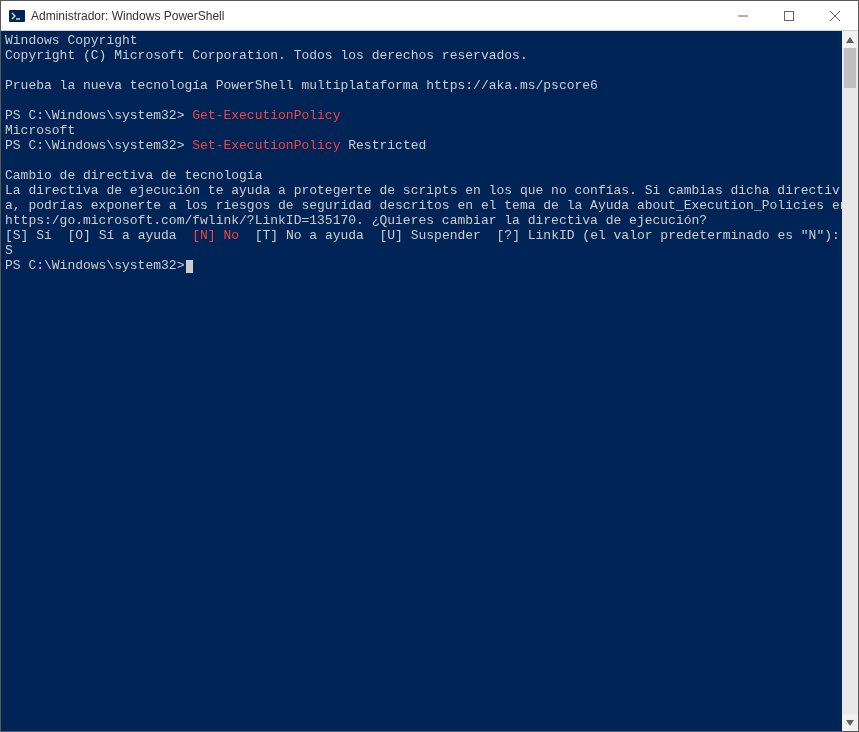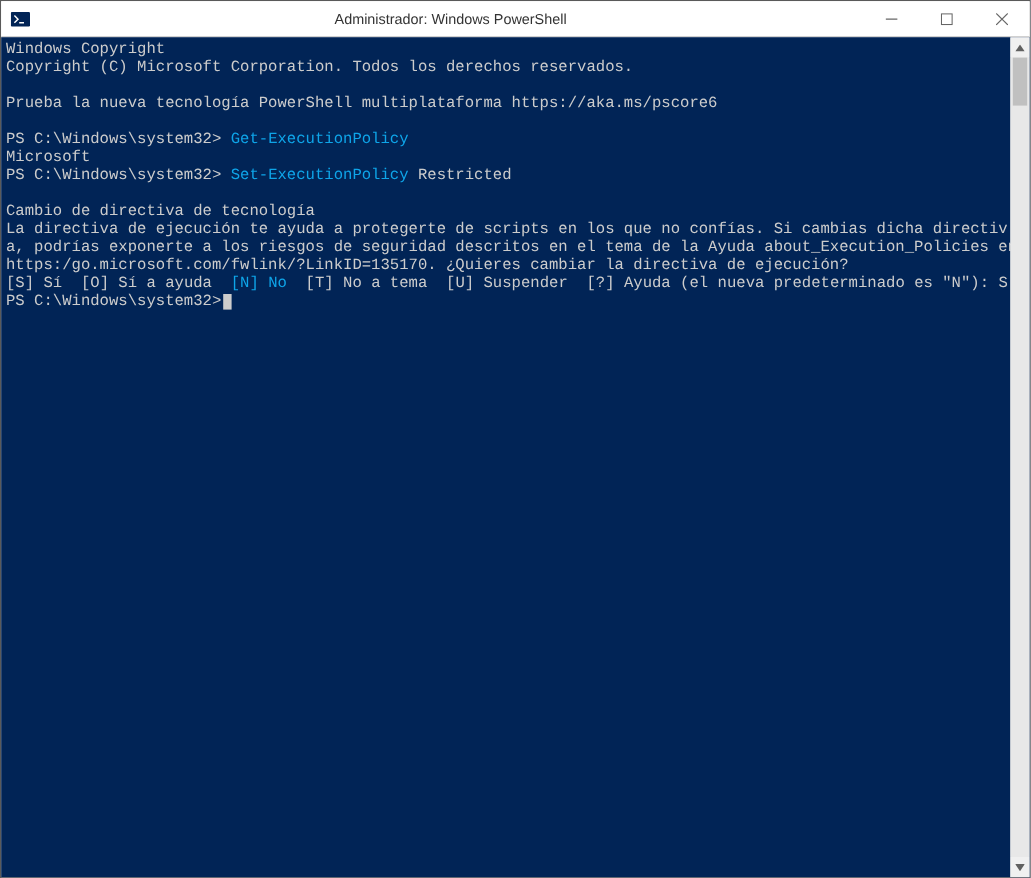--- a/index.html
+++ b/index.html
@@ -16,21 +16,20 @@
   border: 1px solid #5a5a5a;
   display: flex;
   flex-direction: column;
 }
 .titlebar {
   height: 30px;
   background: #ffffff;
   display: flex;
   align-items: center;
   border-bottom: 1px solid #d0d0d0;
-  text-align: center;
 }
 .titlebar-icon {
   width: 16px;
   height: 16px;
   margin-left: 8px;
   margin-right: 6px;
   flex: 0 0 auto;
 }
 .titlebar-title {
   font-size: 12px;
@@ -59,21 +58,21 @@
 }
 .terminal-content {
   padding: 2px 4px;
   font-family: Consolas, "Courier New", monospace;
   font-size: 13px;
   line-height: 15px;
   color: #cccccc;
   white-space: pre-wrap;
   word-break: break-all;
 }
-.yellow { color: #0ea5e9; }
+.yellow { color: #ef4444; }
 .scrollbar {
   position: absolute;
   right: 0;
   top: 0;
   width: 16px;
   height: 100%;
   background: #e8e8e8;
   display: flex;
   flex-direction: column;
 }
@@ -141,21 +140,21 @@
 <span>Copyright (C) Microsoft Corporation. Todos los derechos reservados.</span>
 
 <span>Prueba la nueva tecnología PowerShell multiplataforma https://aka.ms/pscore6</span>
 
 <span>PS C:\Windows\system32&gt; </span><span class="yellow">Get-ExecutionPolicy</span>
 <span>Microsoft</span>
 <span>PS C:\Windows\system32&gt; </span><span class="yellow">Set-ExecutionPolicy</span><span> Restricted</span>
 
 <span>Cambio de directiva de tecnología</span>
 <span>La directiva de ejecución te ayuda a protegerte de scripts en los que no confías. Si cambias dicha directiva, podrías exponerte a los riesgos de seguridad descritos en el tema de la Ayuda about_Execution_Policies en https:/go.microsoft.com/fwlink/?LinkID=135170. ¿Quieres cambiar la directiva de ejecución?</span>
-<span>[S] Sí  </span><span>[O] Sí a ayuda  </span><span class="yellow">[N] No  </span><span>[T] No a tema  </span><span>[U] Suspender  </span><span>[?] Ayuda (el nueva predeterminado es "N"): </span><span>S</span>
+<span>[S] Sí  </span><span>[O] Sí a ayuda  </span><span class="yellow">[N] No  </span><span>[T] No a ayuda  </span><span>[U] Suspender  </span><span>[?] LinkID (el valor predeterminado es "N"): </span><span>S</span>
 <span>PS C:\Windows\system32&gt;</span><span class="cursor"></span></div>
 
     <div class="scrollbar">
       <div class="scroll-arrow">
         <svg width="8" height="6" viewBox="0 0 8 6">
             <path d="M4 0 L8 6 L0 6 Z" fill="#606060"></path>
           </svg>
       </div>
       <div class="scroll-track">
         <div class="scroll-thumb"></div>

